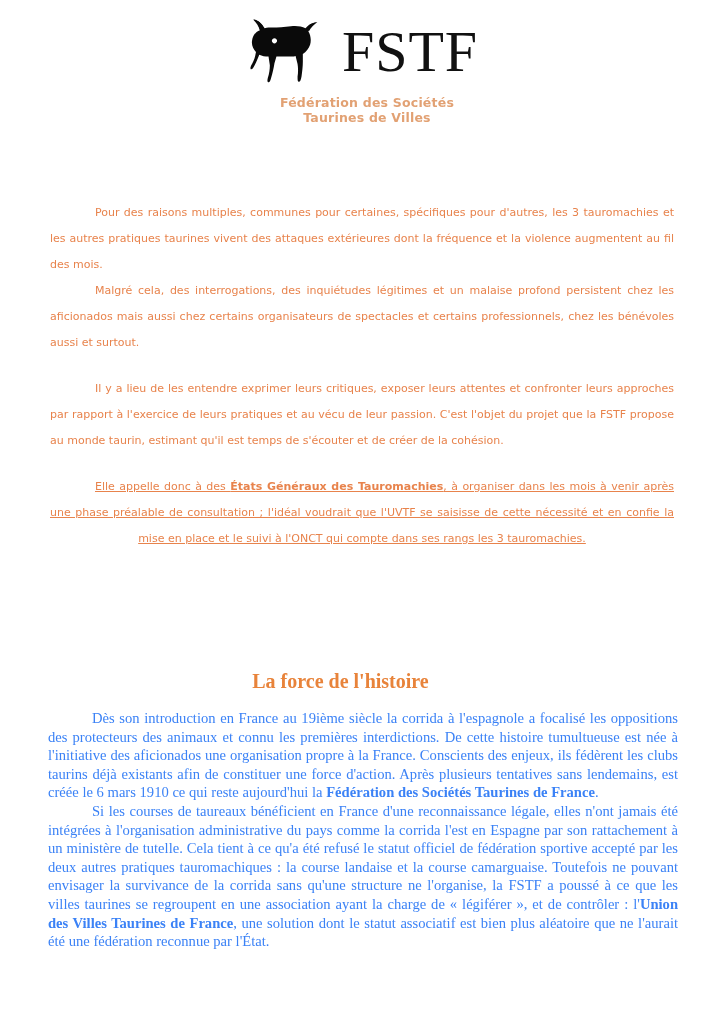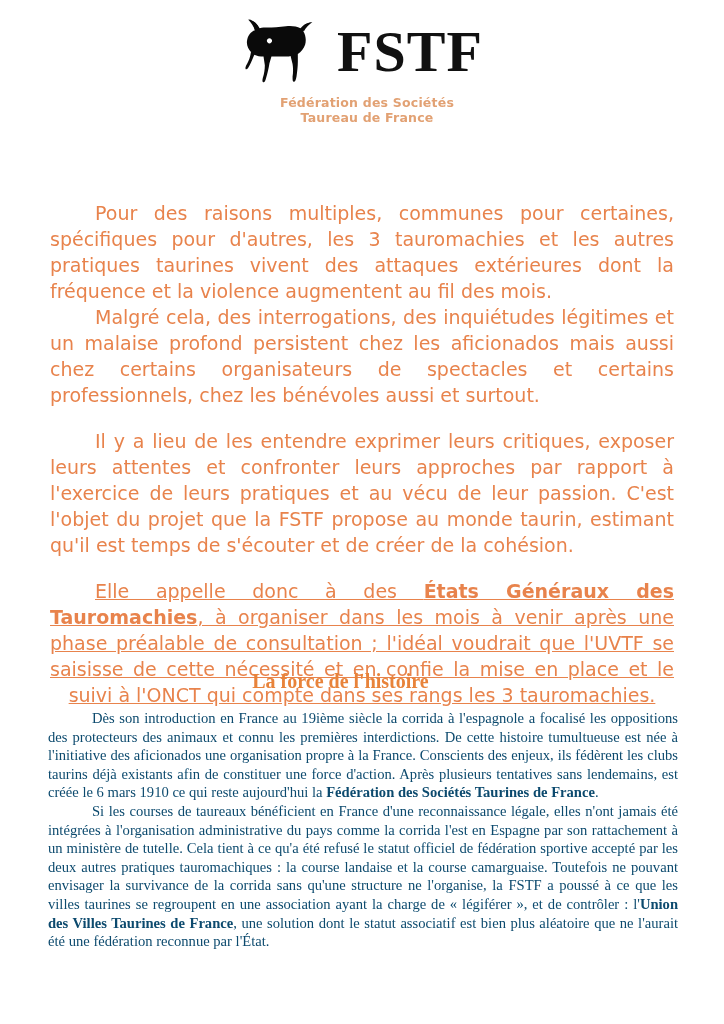--- a/index.html
+++ b/index.html
@@ -32,21 +32,21 @@
     height: 76px;
   }
   .bull-icon {
     width: 82px;
     height: 66px;
     display: block;
   }
   .logo-word {
     font-family: "Liberation Serif", serif;
     font-size: 58px;
-    font-weight: bold;
+    font-weight: normal;
     letter-spacing: 1px;
     color: #111111;
     line-height: 1;
   }
   .logo-sub {
     margin-top: 5px;
     font-family: "DejaVu Sans", sans-serif;
     font-size: 12.5px;
     font-weight: bold;
     line-height: 15px;
@@ -68,21 +68,21 @@
     color: #e8411a;
     letter-spacing: -0.1px;
   }
 
   .orange-block {
     position: absolute;
     top: 200px;
     left: 50px;
     width: 624px;
     font-family: "DejaVu Sans", sans-serif;
-    font-size: 19px;
+    font-size: 11px;
     line-height: 26px;
     color: #e8834c;
     text-align: justify;
   }
   .orange-block p {
     margin: 0 0 20px 0;
     text-indent: 45px;
   }
   .orange-block p.no-indent {
     text-indent: 0;
@@ -118,21 +118,21 @@
   }
 
   .serif-block {
     position: absolute;
     top: 709px;
     left: 48px;
     width: 630px;
     font-family: "Liberation Serif", serif;
     font-size: 14.6px;
     line-height: 18.6px;
-    color: #0c4a6e;
+    color: #3b82f6;
     text-align: justify;
   }
   .serif-block p {
     margin: 0;
     text-indent: 44px;
   }
   .serif-block b {
     font-weight: bold;
   }
 </style>
@@ -147,21 +147,21 @@
         <svg class="bull-icon" viewBox="0 0 120 100" xmlns="http://www.w3.org/2000/svg" aria-hidden="true">
           <path fill="#0a0a0a" d="M26,14 C22,6 16,2 13,3 C16,7 18,12 19,17 C13,19 8,25 7,33 C6,40 9,46 13,50 C12,57 10,63 7,68 C5,71 4,74 5,76 C7,77 9,74 11,70 C14,64 16,59 18,54 C22,56 27,57 32,57 L34,70 C34,76 33,83 31,89 C30,93 30,96 32,96 C34,96 35,93 36,89 C38,82 40,74 41,67 L44,57 L62,57 C66,57 70,57 73,56 L76,68 C77,74 77,81 76,87 C76,92 76,95 78,95 C80,95 81,92 82,87 C83,80 84,72 84,65 L84,53 C89,50 93,45 95,39 C97,32 96,24 92,18 C95,13 99,9 103,7 C99,5 93,8 88,14 C82,11 74,10 66,11 C56,12 46,13 38,13 C34,13 30,13 26,14 Z M41,29 C43,29 45,31 45,33 C45,35 43,37 41,37 C39,37 37,35 37,33 C37,31 39,29 41,29 Z"></path>
           <path fill="#0a0a0a" d="M24,12 C20,5 13,0 9,1 C13,5 17,11 19,17 L26,14 Z"></path>
           <path fill="#0a0a0a" d="M90,14 C94,8 101,4 106,5 C101,8 96,13 93,19 L90,14 Z"></path>
         </svg>
       </span>
       <span class="logo-word">FSTF</span>
     </div>
     <div class="logo-sub">
       <div>Fédération des Sociétés</div>
-      <div>Taureau de France</div>
+      <div>Taurines de Villes</div>
     </div>
   </div>
 
 
   <div class="orange-block">
     <p style="margin-bottom:0;">
       <span>Pour des raisons multiples, communes pour certaines, spécifiques pour d'autres, les 3 tauromachies et les autres pratiques taurines vivent des attaques extérieures dont la fréquence et la violence augmentent au fil des mois.</span>
     </p>
 
     <p>Malgré cela, des interrogations, des inquiétudes légitimes et un malaise profond persistent chez les aficionados mais aussi chez certains organisateurs de spectacles et certains professionnels, chez les bénévoles aussi et surtout.</p>

